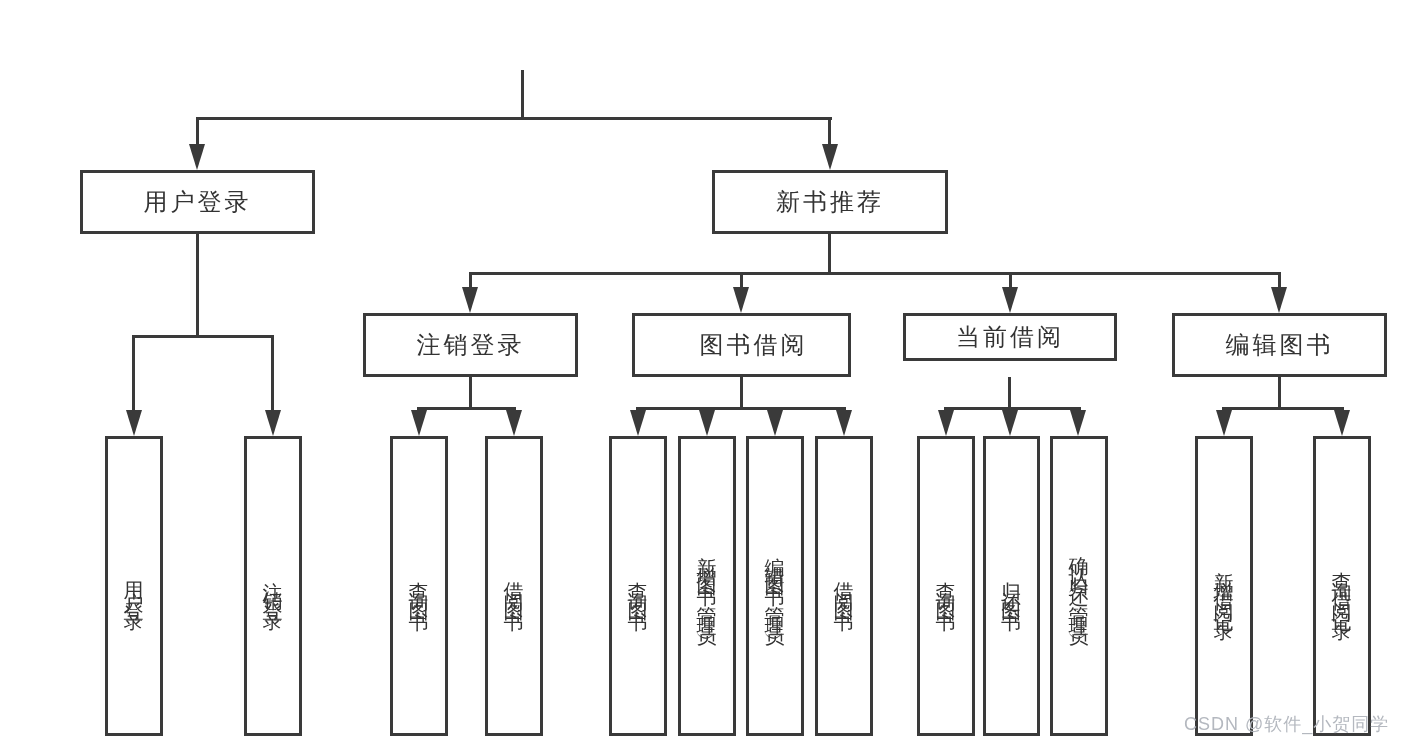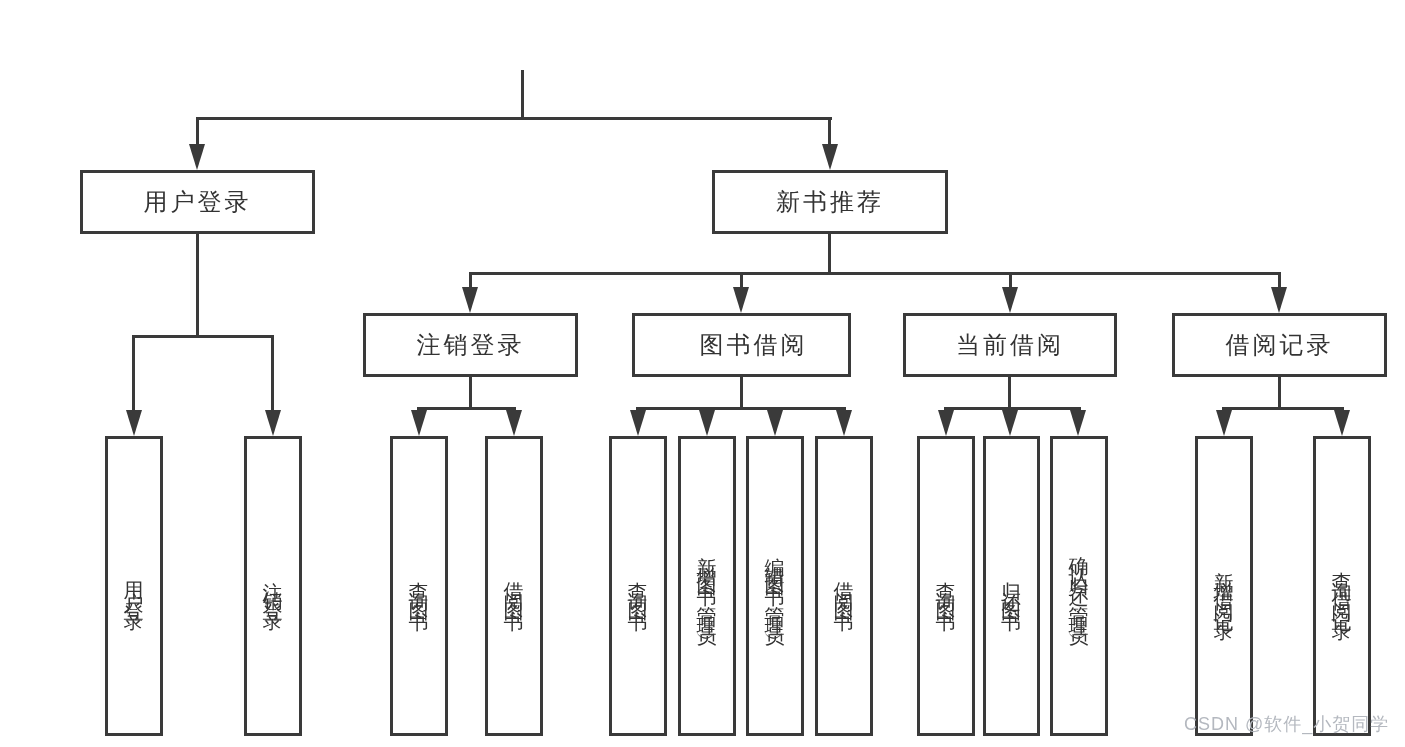--- a/index.html
+++ b/index.html
@@ -118,25 +118,25 @@
   <div class="arrow" style="left:733px;top:287px;"></div>
   <div class="arrow" style="left:1002px;top:287px;"></div>
   <div class="arrow" style="left:1271px;top:287px;"></div>
 
   <div class="node" style="left:363px;top:313px;width:215px;height:64px;">
     <span>注销登录</span>
   </div>
   <div class="node" style="left:632px;top:313px;width:219px;height:64px;padding-left:24px;">
     <span>图书借阅</span>
   </div>
-  <div class="node" style="left:903px;top:313px;width:214px;height:64px;">
+  <div class="node" style="left:903px;top:313px;width:214px;height:48px;">
     <span>当前借阅</span>
   </div>
   <div class="node" style="left:1172px;top:313px;width:215px;height:64px;">
-    <span>借阅记录</span>
+    <span>编辑图书</span>
   </div>
 
   <div class="v" style="left:469px;top:377px;height:31px;"></div>
   <div class="h" style="left:417px;top:407px;width:99px;"></div>
   <div class="v" style="left:417px;top:407px;height:9px;"></div>
   <div class="v" style="left:512px;top:407px;height:9px;"></div>
   <div class="arrow" style="left:411px;top:410px;"></div>
   <div class="arrow" style="left:506px;top:410px;"></div>
 
   <div class="v" style="left:740px;top:377px;height:31px;"></div>

